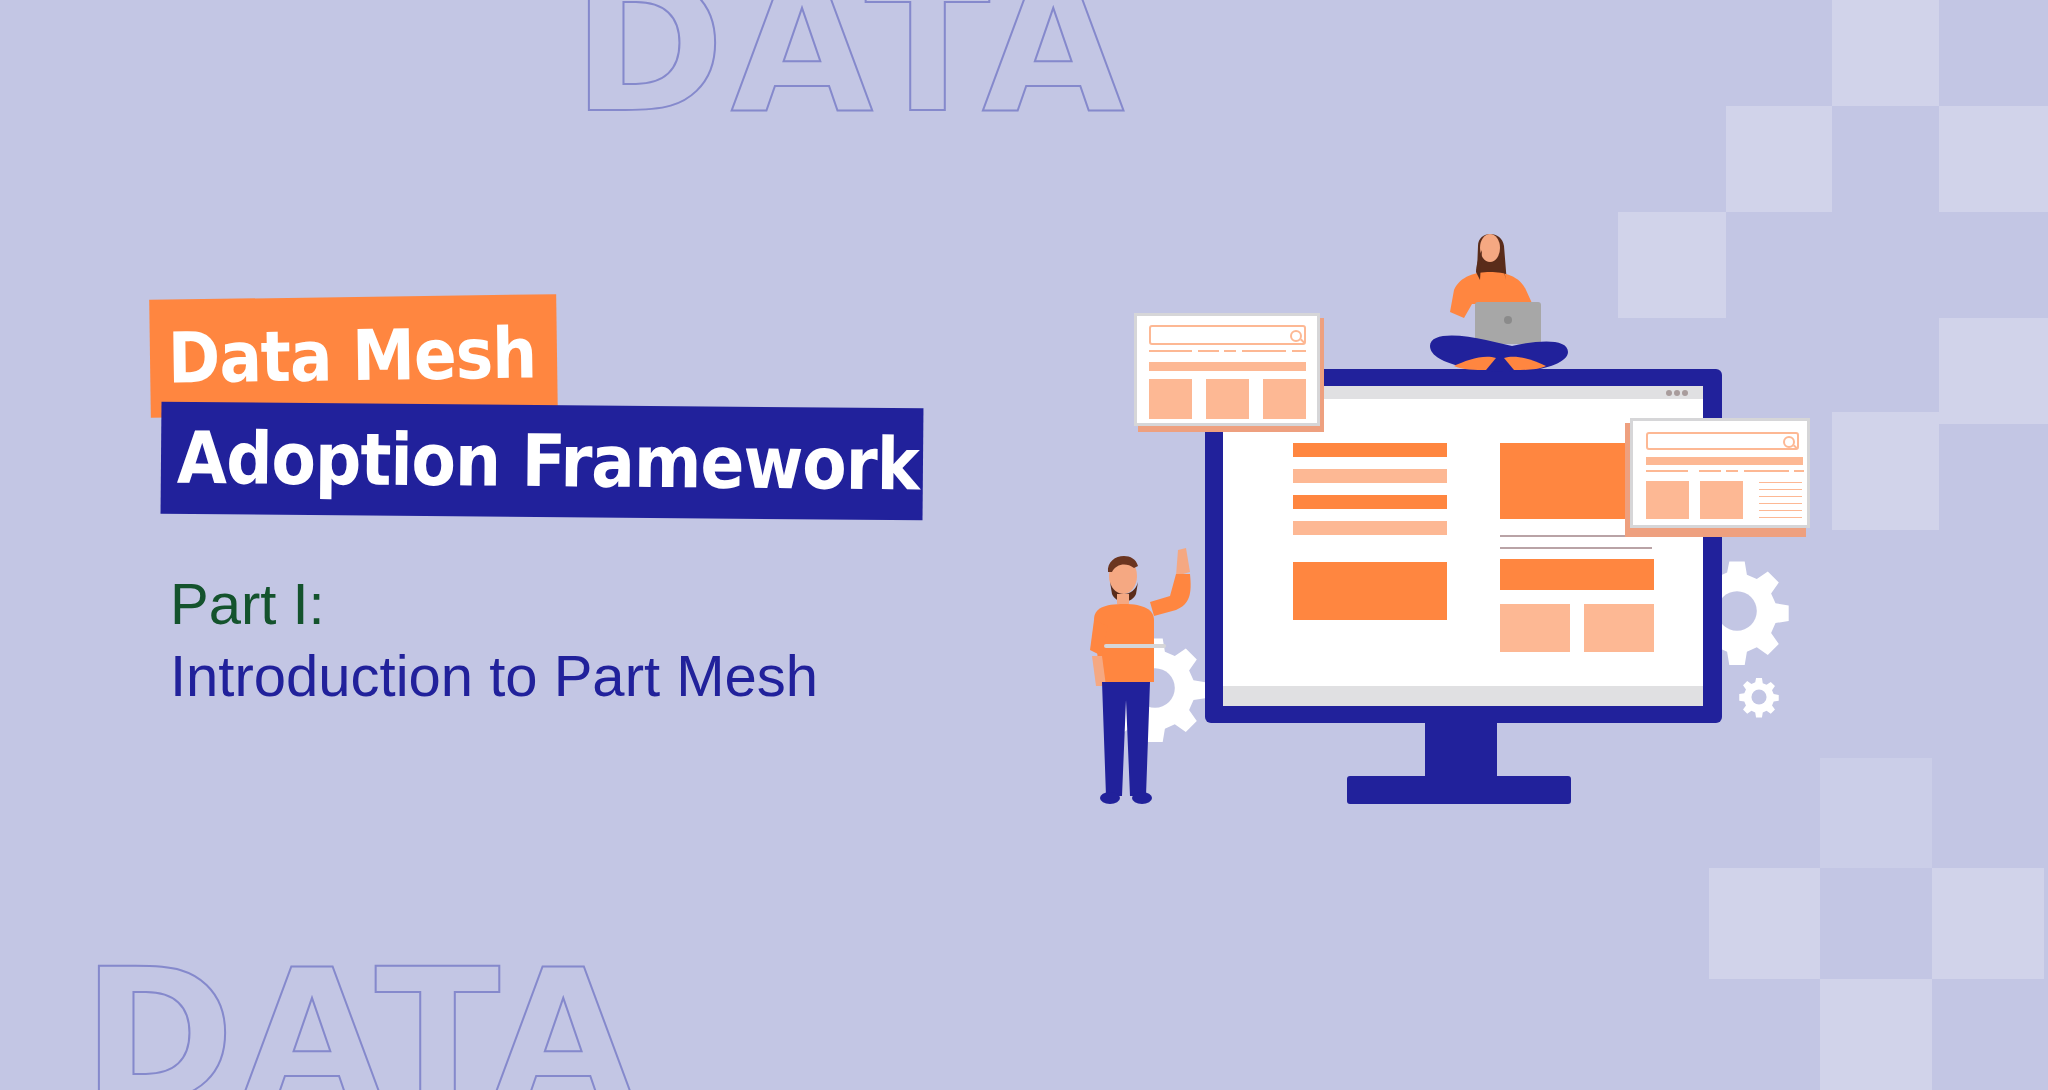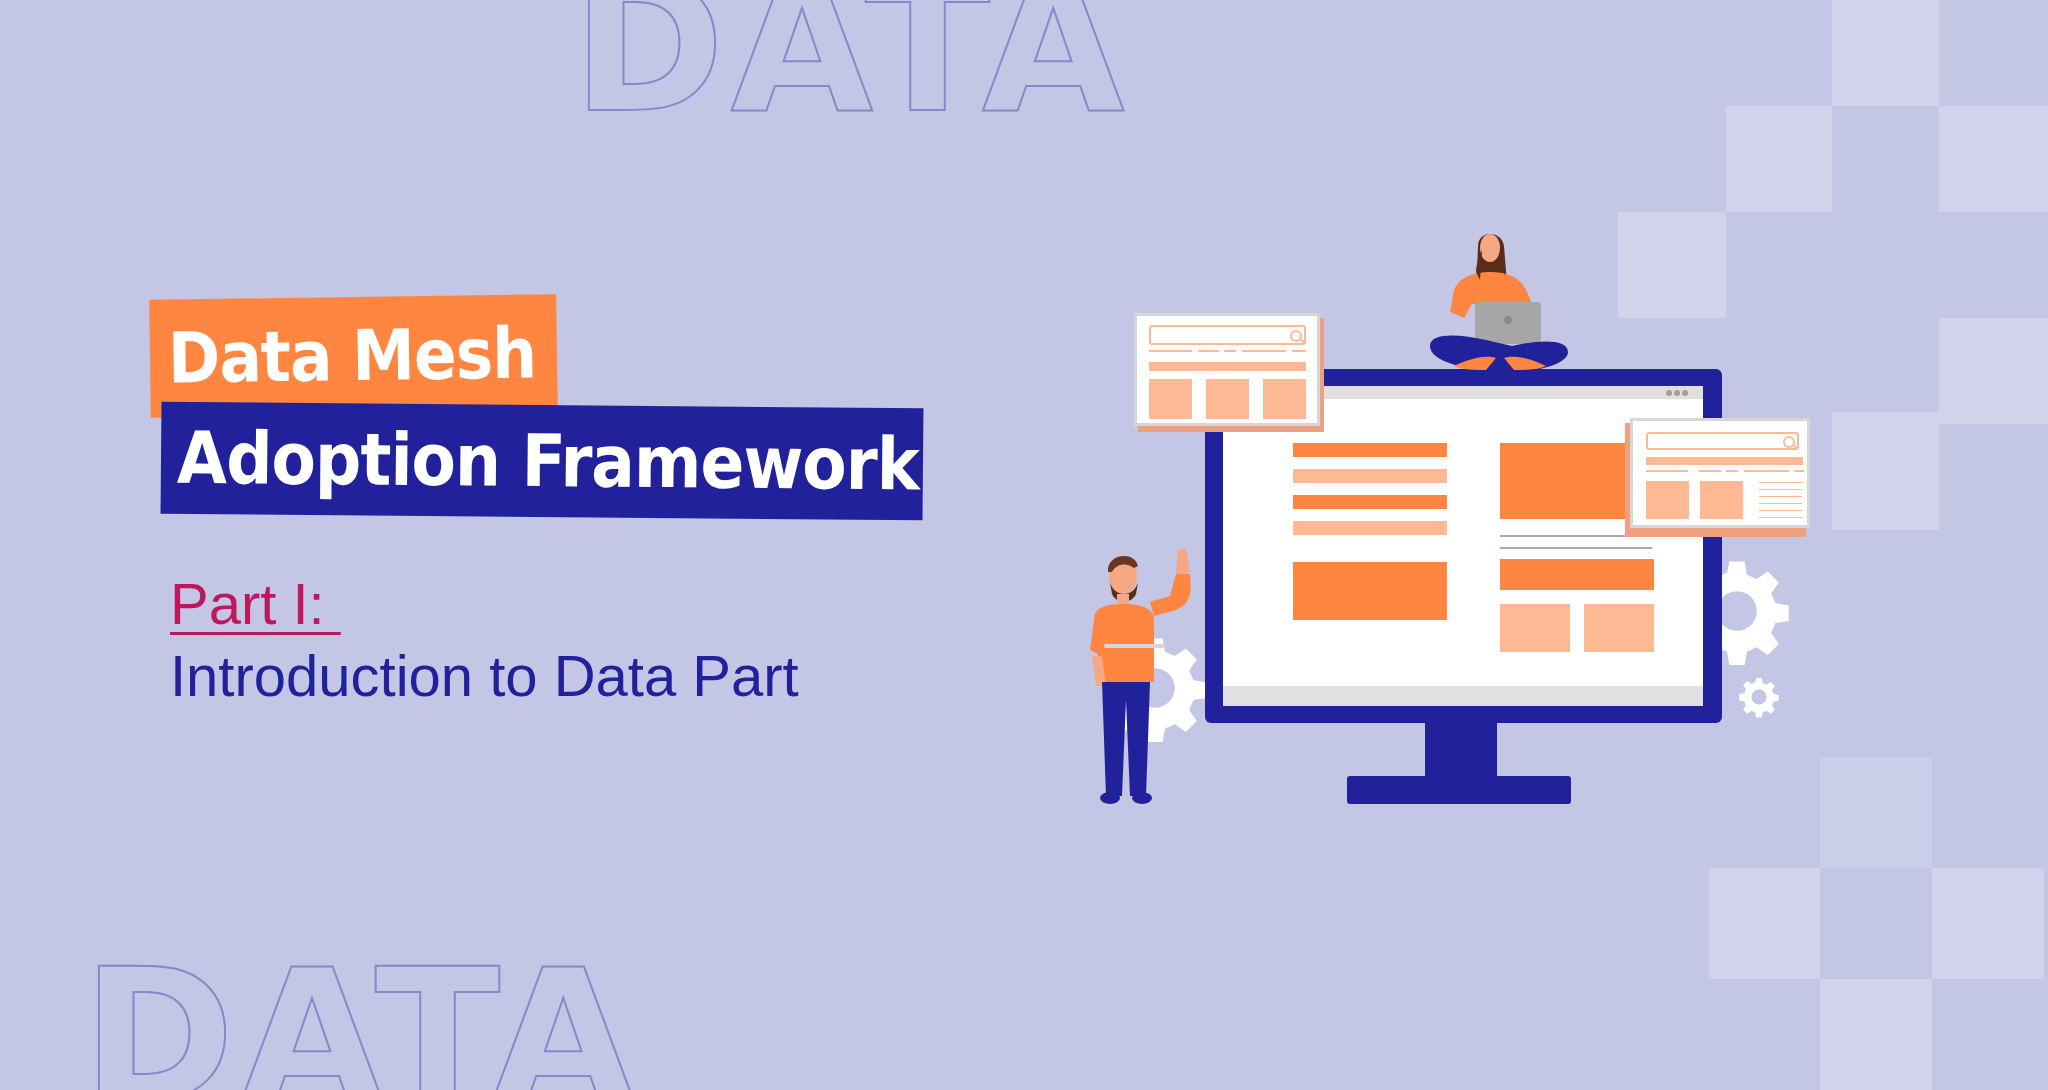--- a/index.html
+++ b/index.html
@@ -29,22 +29,22 @@
   }
   .title-blue {
     position: absolute; left: 161px; top: 405px; width: 762px; height: 112px;
     background: #21219b; transform: rotate(0.5deg);
   }
   .title-blue span {
     position: absolute; left: 16px; top: 14px; color: #fff; font-size: 72px; font-weight: bold;
     font-family: "DejaVu Sans Condensed", "DejaVu Sans", sans-serif; letter-spacing: -1px; white-space: nowrap;
   }
   .part {
-    position: absolute; left: 170px; top: 570px; color: #be185d; font-size: 58px;
-    text-decoration: underline; text-decoration-thickness: 3px; text-underline-offset: 8px;
+    position: absolute; left: 170px; top: 570px; color: #14532d; font-size: 58px;
+    text-decoration-thickness: 3px; text-underline-offset: 8px;
     white-space: pre;
   }
   .subtitle {
     position: absolute; left: 170px; top: 642px; color: #21219b; font-size: 58px; white-space: nowrap;
   }
   
   .monitor { position: absolute; left: 1205px; top: 369px; width: 517px; height: 354px; background: #21219b; border-radius: 6px; }
   .screen { position: absolute; left: 1223px; top: 386px; width: 480px; height: 320px; background: #fff; }
   .screen-top { position: absolute; left: 0; top: 0; width: 100%; height: 13px; background: #e0e0e2; }
   .screen-bottom { position: absolute; left: 0; bottom: 0; width: 100%; height: 20px; background: #e0e0e2; }
@@ -84,21 +84,21 @@
 <div class="watermark" style="left:82px;top:944px;font-size:184px;">DATA</div>
 
 <div class="title-orange">
   <span>Data Mesh</span>
 </div>
 <div class="title-blue">
   <span>Adoption Framework</span>
 </div>
 
 <div class="part">Part I: </div>
-<div class="subtitle">Introduction to Data Part</div>
+<div class="subtitle">Introduction to Part Mesh</div>
 
 <svg class="gear" style="left:1100px;top:633px;" width="110" height="110" viewBox="0 0 100 100">
   <path fill="#fff" d="M43 5h14l2 12 9 4 10-7 10 10-7 10 4 9 12 2v14l-12 2-4 9 7 10-10 10-10-7-9 4-2 12H43l-2-12-9-4-10 7-10-10 7-10-4-9-12-2V43l12-2 4-9-7-10 10-10 10 7 9-4z"></path>
   <circle cx="50" cy="50" r="18" fill="#c3c6e4"></circle>
 </svg>
 <svg class="gear" style="left:1682px;top:556px;" width="110" height="110" viewBox="0 0 100 100">
   <path fill="#fff" d="M43 5h14l2 12 9 4 10-7 10 10-7 10 4 9 12 2v14l-12 2-4 9 7 10-10 10-10-7-9 4-2 12H43l-2-12-9-4-10 7-10-10 7-10-4-9-12-2V43l12-2 4-9-7-10 10-10 10 7 9-4z"></path>
   <circle cx="50" cy="50" r="18" fill="#c3c6e4"></circle>
 </svg>
 <svg class="gear" style="left:1738px;top:676px;" width="42" height="42" viewBox="0 0 100 100">

